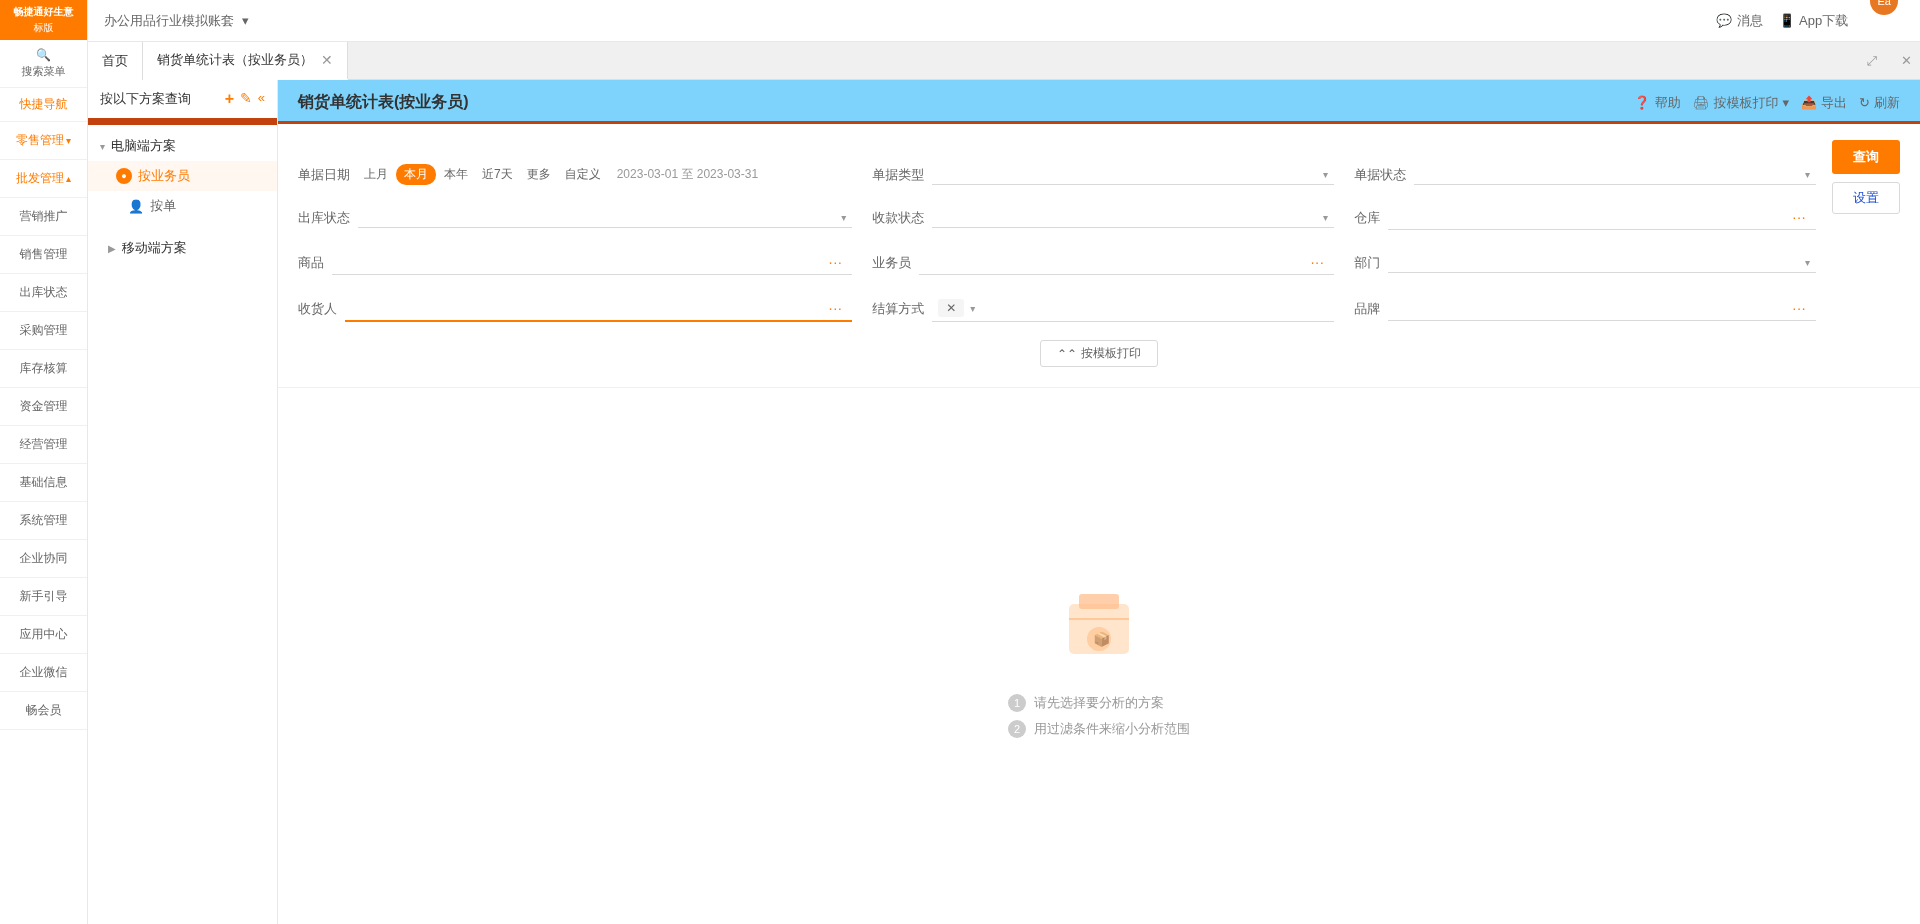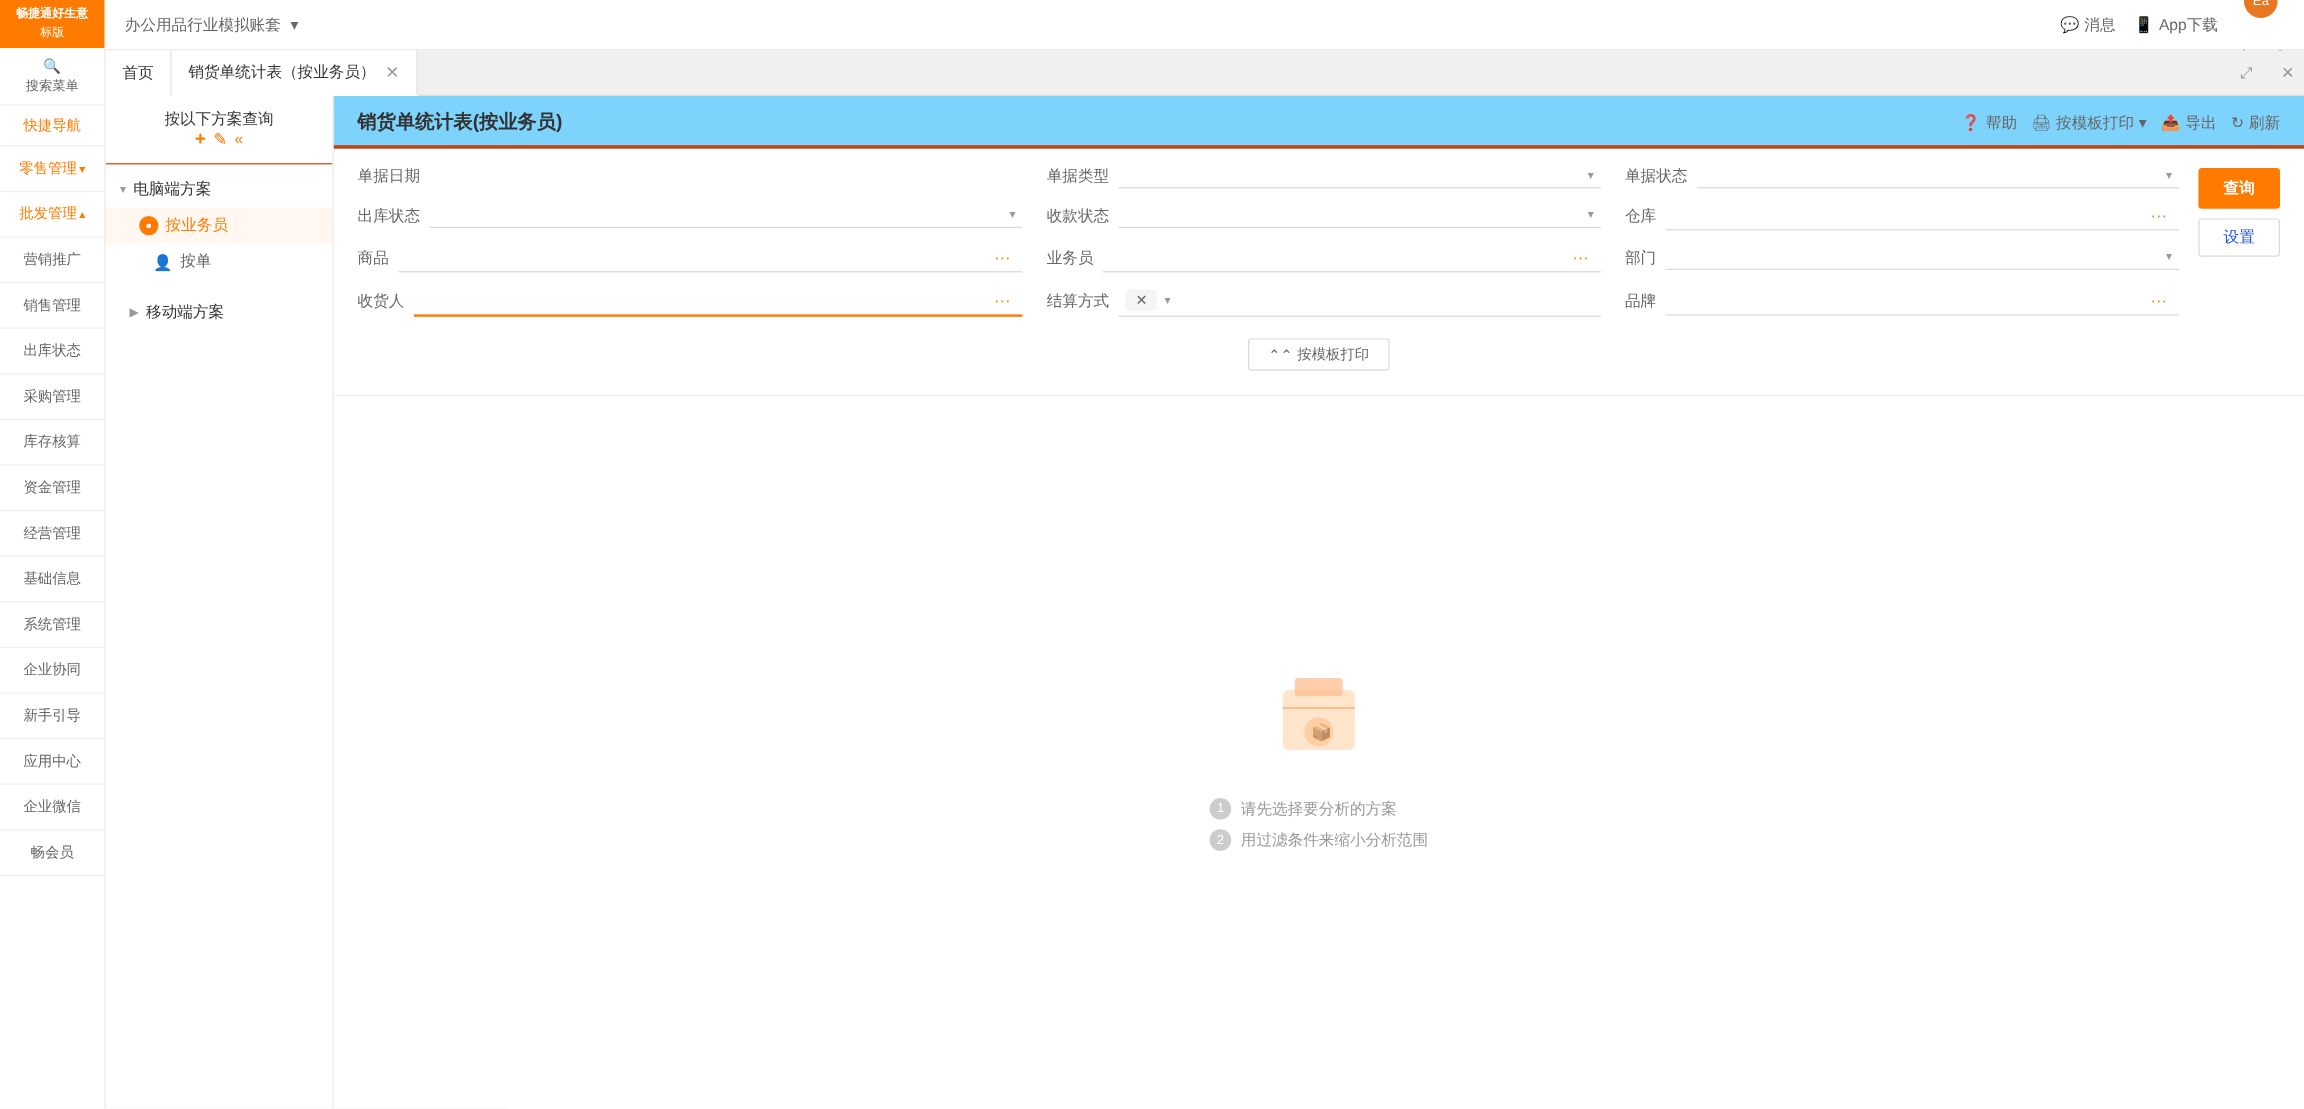--- a/index.html
+++ b/index.html
@@ -28,21 +28,21 @@
     .tab-item.home { background: #fff; color: #333; }
     .tab-item.active { background: #fff; color: #333; border-bottom: 2px solid #fff; }
     .tab-item .tab-close { margin-left: 8px; font-size: 14px; color: #999; cursor: pointer; }
     .tab-maximize { margin-left: auto; padding: 0 12px; cursor: pointer; color: #999; }
 
     
     .content-area { flex: 1; display: flex; overflow: hidden; background: #f5f5f5; }
 
     
     .left-panel { width: 190px; background: #fff; border-right: 1px solid #e8e8e8; flex-shrink: 0; overflow-y: auto; }
-    .left-panel-header { padding: 10px 12px; display: flex; align-items: center; justify-content: space-between; border-bottom: 1px solid #c2410c; font-size: 13px; color: #333; flex-direction: column; }
+    .left-panel-header { padding: 10px 12px; display: flex; align-items: center; justify-content: space-between; border-bottom: 7px solid #c2410c; font-size: 13px; color: #333; }
     .left-panel-header .icons { display: flex; gap: 6px; color: #ff7b00; }
     .left-panel-section { padding: 6px 0; }
     .left-panel-section-header { padding: 6px 12px; display: flex; align-items: center; gap: 6px; font-size: 13px; color: #333; cursor: pointer; }
     .left-panel-item { padding: 6px 12px 6px 28px; display: flex; align-items: center; gap: 6px; font-size: 13px; cursor: pointer; color: #666; }
     .left-panel-item.active { color: #ff7b00; background: #fff7f0; }
     .left-panel-item .dot { width: 16px; height: 16px; border-radius: 50%; background: #ff7b00; display: flex; align-items: center; justify-content: center; color: #fff; font-size: 10px; flex-shrink: 0; }
     .left-panel-sub-item { padding: 6px 12px 6px 40px; display: flex; align-items: center; gap: 6px; font-size: 13px; cursor: pointer; color: #666; }
     .sub-section-header { padding: 6px 12px 6px 20px; display: flex; align-items: center; gap: 6px; font-size: 13px; color: #333; cursor: pointer; }
 
     
@@ -248,26 +248,37 @@
           <span>
             <span>↻</span>
             <span>刷新</span>
           </span>
         </div>
       </div>
 
       <div class="filter-area">
 
         <div style="display:flex;align-items:flex-start;gap:0;">
-          <div style="flex:1;display:flex;flex-direction:column;gap:0;">
+          <div style="flex:1;display:flex;flex-direction:column;gap:10px;margin-top:28px;">
 
             <div class="filter-row">
 
               <div class="filter-item" style="flex:1.2;">
                 <span class="filter-label">单据日期</span>
+                <div class="date-filter">
+                  <div class="date-tabs">
+                    <span class="date-tab">上月</span>
+                    <span class="date-tab active">本月</span>
+                    <span class="date-tab">本年</span>
+                    <span class="date-tab">近7天</span>
+                    <span class="date-tab">更多</span>
+                    <span class="date-tab">自定义</span>
+                  </div>
+                  <span class="date-range">2023-03-01 至 2023-03-31</span>
+                </div>
               </div>
               <div class="filter-divider"></div>
 
               <div class="filter-item" style="flex:1;">
                 <span class="filter-label">单据类型</span>
                 <div class="select-with-arrow">
                   <span></span>
                   <span class="arrow">▾</span>
                 </div>
               </div>

